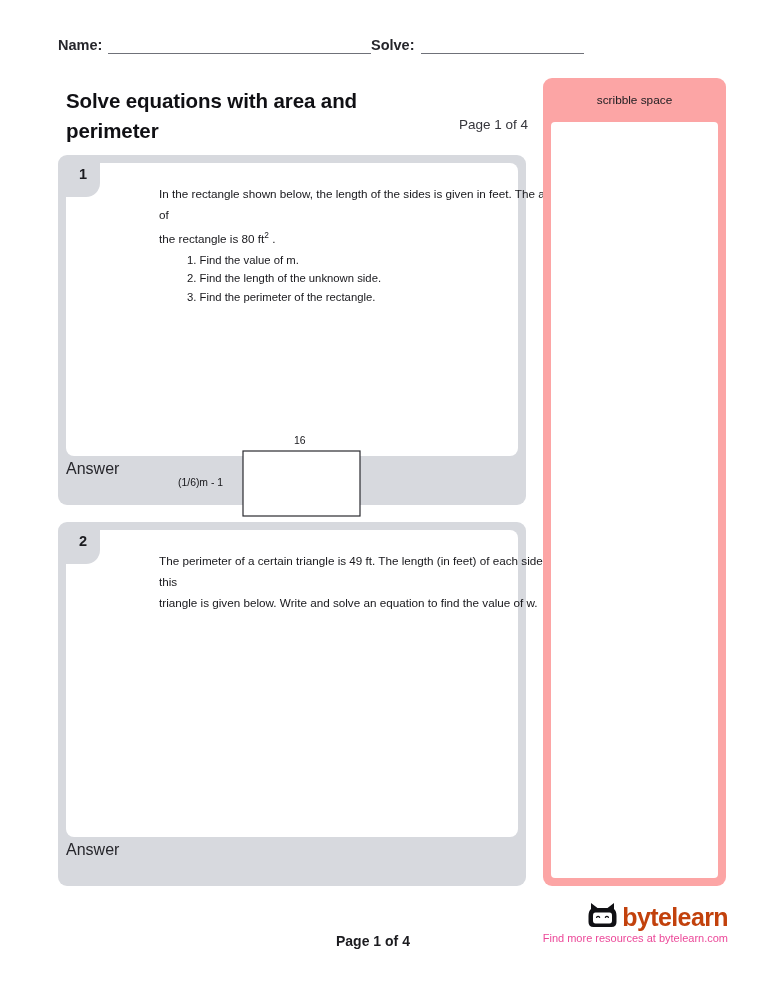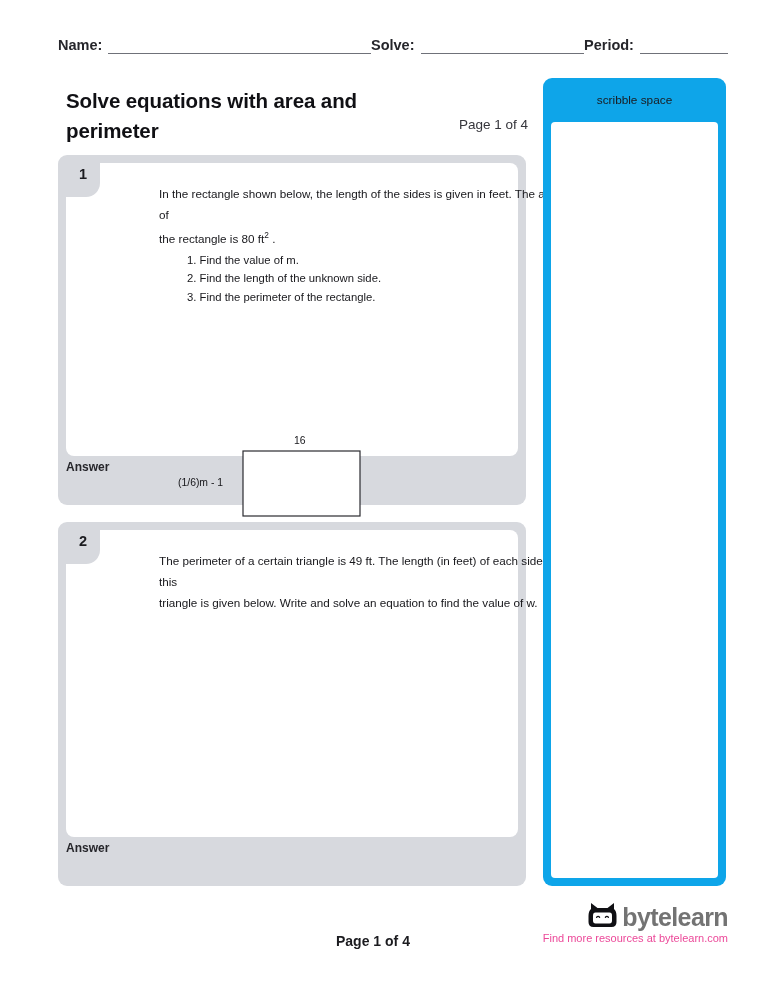--- a/index.html
+++ b/index.html
@@ -136,23 +136,22 @@
   }
   .q-list li {
     font-size: 11.3px;
     line-height: 18.4px;
     color: #17171b;
   }
 
   .answer-label {
     position: absolute;
     left: 8px;
-    font-size: 12px;
+    font-size: 16px;
     color: #26262b;
-    font-weight: bold;
   }
   #card-1 .answer-label { top: 305px; }
   #card-2 .answer-label { top: 319px; }
 
   
   .figure { position: absolute; }
   #figure-rect { left: 100px; top: 272px; width: 220px; height: 95px; }
 
   .fig-label {
     position: absolute;
@@ -161,21 +160,21 @@
     white-space: nowrap;
   }
 
   
   #scribble-panel {
     position: absolute;
     left: 543px;
     top: 78px;
     width: 183px;
     height: 808px;
-    background: #0ea5e9;
+    background: #fca5a5;
     border-radius: 9px;
   }
   .scribble-title {
     position: absolute;
     left: 0;
     top: 0;
     width: 100%;
     height: 44px;
     line-height: 44px;
     text-align: center;
@@ -212,42 +211,38 @@
     display: flex;
     align-items: center;
     justify-content: flex-end;
     gap: 5px;
     height: 30px;
   }
   .brand-word {
     font-size: 25px;
     font-weight: bold;
     letter-spacing: -0.6px;
-    color: #737373;
+    color: #c2410c;
     line-height: 27px;
   }
   .brand-tagline {
     font-size: 11px;
     color: #ec4899;
   }
 </style>
 </head>
 <body>
 
 <div class="header-fields">
   <div class="field field-name">
     <span class="field-label">Name:</span>
     <span class="field-rule"></span>
   </div>
   <div class="field field-date">
     <span class="field-label">Solve:</span>
-    <span class="field-rule"></span>
-  </div>
-  <div class="field field-period">
-    <span class="field-label">Period:</span>
     <span class="field-rule"></span>
   </div>
 </div>
 
 <div class="title-wrap">
   <h1 class="worksheet-title">Solve equations with area and perimeter</h1>
   <div class="page-indicator-top">Page 1 of 4</div>
 </div>
 
 <div class="card" id="card-1">

